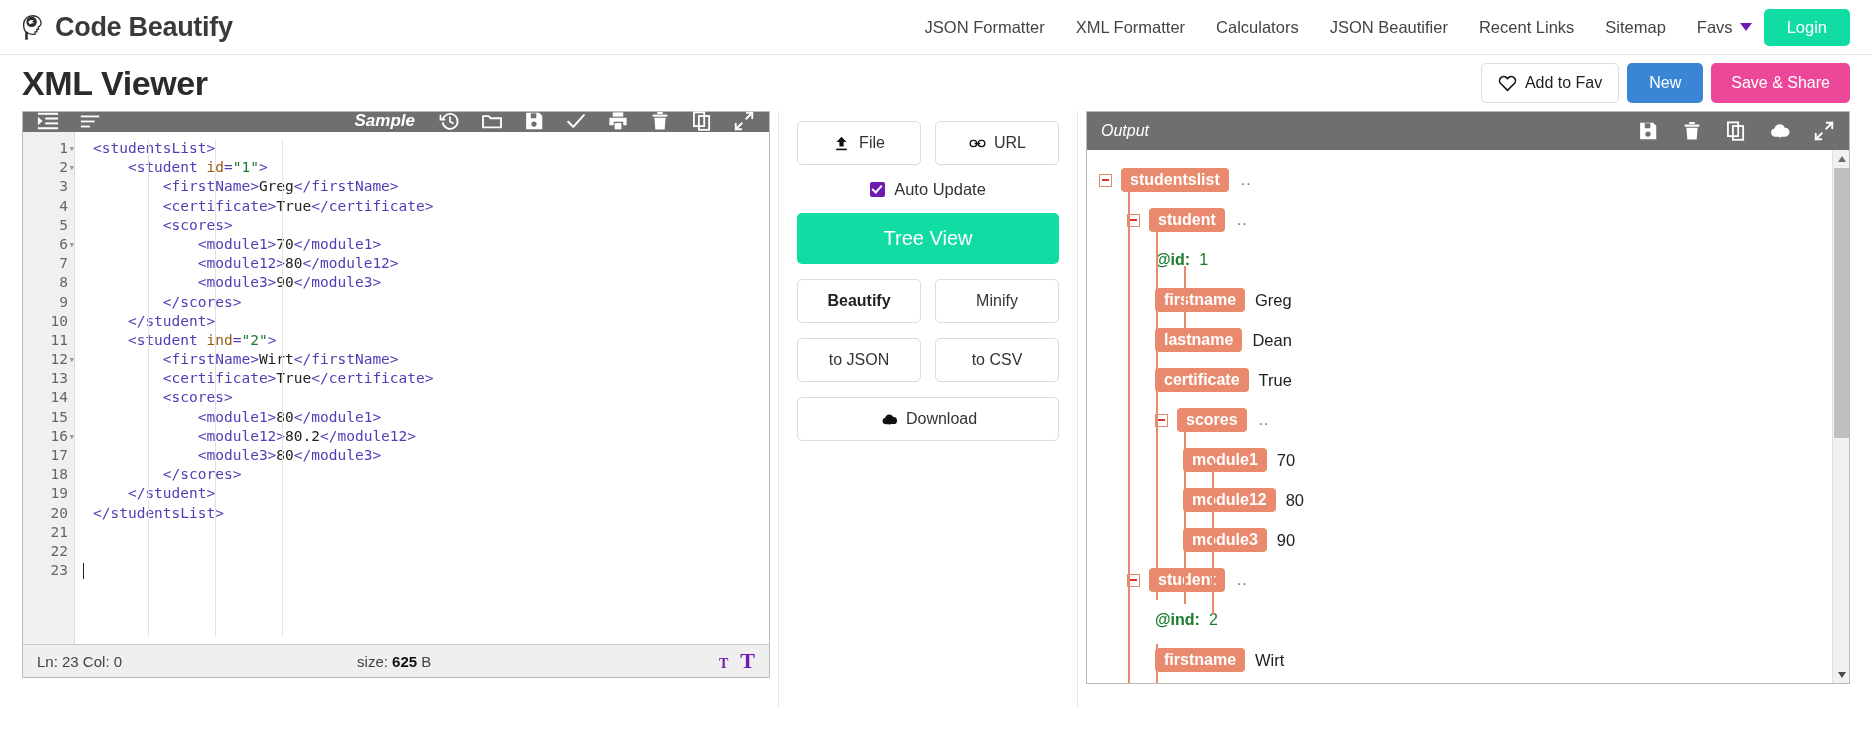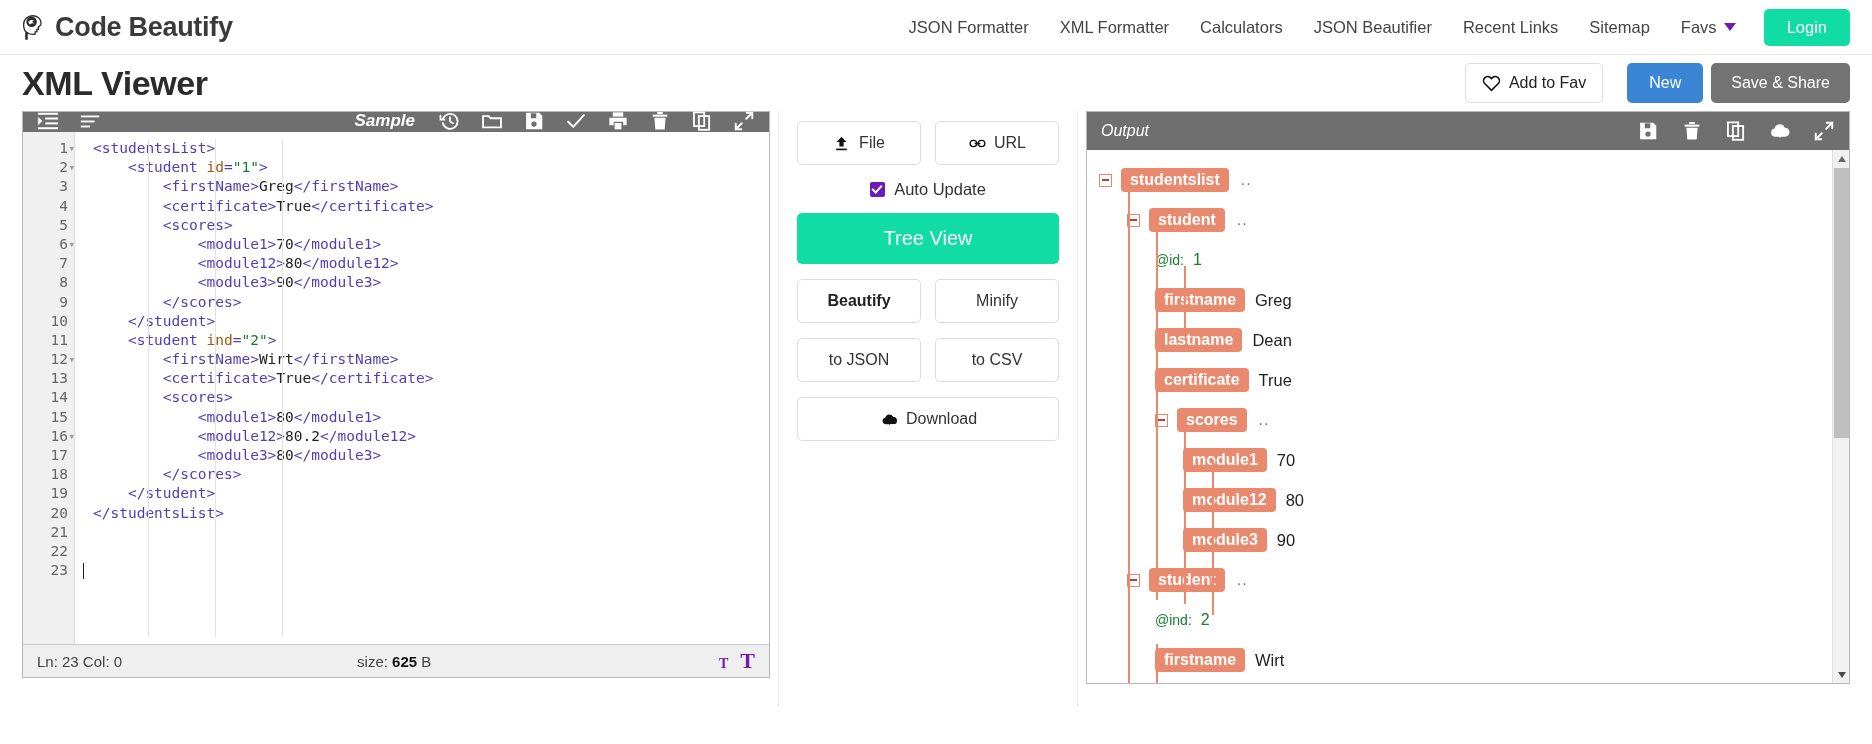--- a/index.html
+++ b/index.html
@@ -32,21 +32,21 @@
     white-space: nowrap; cursor: pointer;
   }
   .favs-wrap { display: flex; align-items: center; gap: 7px; cursor: pointer; }
   .caret-down {
     width: 0; height: 0;
     border-left: 6px solid transparent;
     border-right: 6px solid transparent;
     border-top: 8px solid #6f1ab1;
   }
   .login-btn {
-    margin-left: 28px;
+    margin-left: 12px;
     background: #10dca4; color: #fff;
     font-size: 16.5px;
     border: none; border-radius: 5px;
     padding: 9px 23px; cursor: pointer;
   }
 
   
   .titlerow {
     height: 56px;
     display: flex; align-items: center;
@@ -54,29 +54,29 @@
   }
   .page-title {
     font-size: 34px; font-weight: bold; color: #2b2b2b;
     letter-spacing: -0.4px;
   }
   .title-actions { margin-left: auto; display: flex; align-items: center; gap: 0; }
   .btn-fav {
     display: flex; align-items: center; gap: 8px;
     background: #fff; border: 1px solid #dcdcdc; border-radius: 5px;
     font-size: 16px; color: #222;
-    padding: 10px 16px; cursor: pointer; margin-right: 24px;
+    padding: 10px 16px; cursor: pointer; margin-right: 8px;
   }
   .heart-icon { width: 19px; height: 18px; }
   .btn-new {
     background: #3b86d4; color: #fff; border: none; border-radius: 5px;
     font-size: 16px; padding: 11px 22px; cursor: pointer; margin-right: 8px;
   }
   .btn-save-share {
-    background: #737373; color: #fff; border: none; border-radius: 5px;
+    background: #ec4899; color: #fff; border: none; border-radius: 5px;
     font-size: 16px; padding: 11px 20px; cursor: pointer;
   }
 
   
   .main {
     display: flex;
     padding: 0 22px;
     gap: 0;
     align-items: flex-start;
     height: 634px;
@@ -230,21 +230,21 @@
     flex: 0 0 13px; font-family: "DejaVu Sans", sans-serif;
   }
   .toggle i { display:block; width:7px; height:2px; background:#d0392b; }
   .tag-pill {
     background: #e98a6e; color: #fff; font-weight: bold;
     font-size: 16px; border-radius: 4px; padding: 3px 9px;
     cursor: pointer; white-space: nowrap;
   }
   .tag-dots { color: #777; font-size: 16px; margin-left: 12px; letter-spacing: 1px; }
   .tval { color: #222; font-size: 16.5px; margin-left: 10px; white-space: nowrap; }
-  .attr-name { color: #1a7a2e; font-weight: normal; font-size: 14px; }
+  .attr-name { color: #1a7a2e; font-weight: bold; font-size: 16px; }
   .attr-val { color: #1a7a2e; font-size: 16px; margin-left: 9px; }
   .vline { position: absolute; width: 1.5px; background: #e98a6e; }
 </style>
 </head>
 <body>
 
 <div class="topnav">
   <div class="brand">
     <span class="brand-logo">
       <svg viewBox="0 0 32 32" width="30" height="30">

